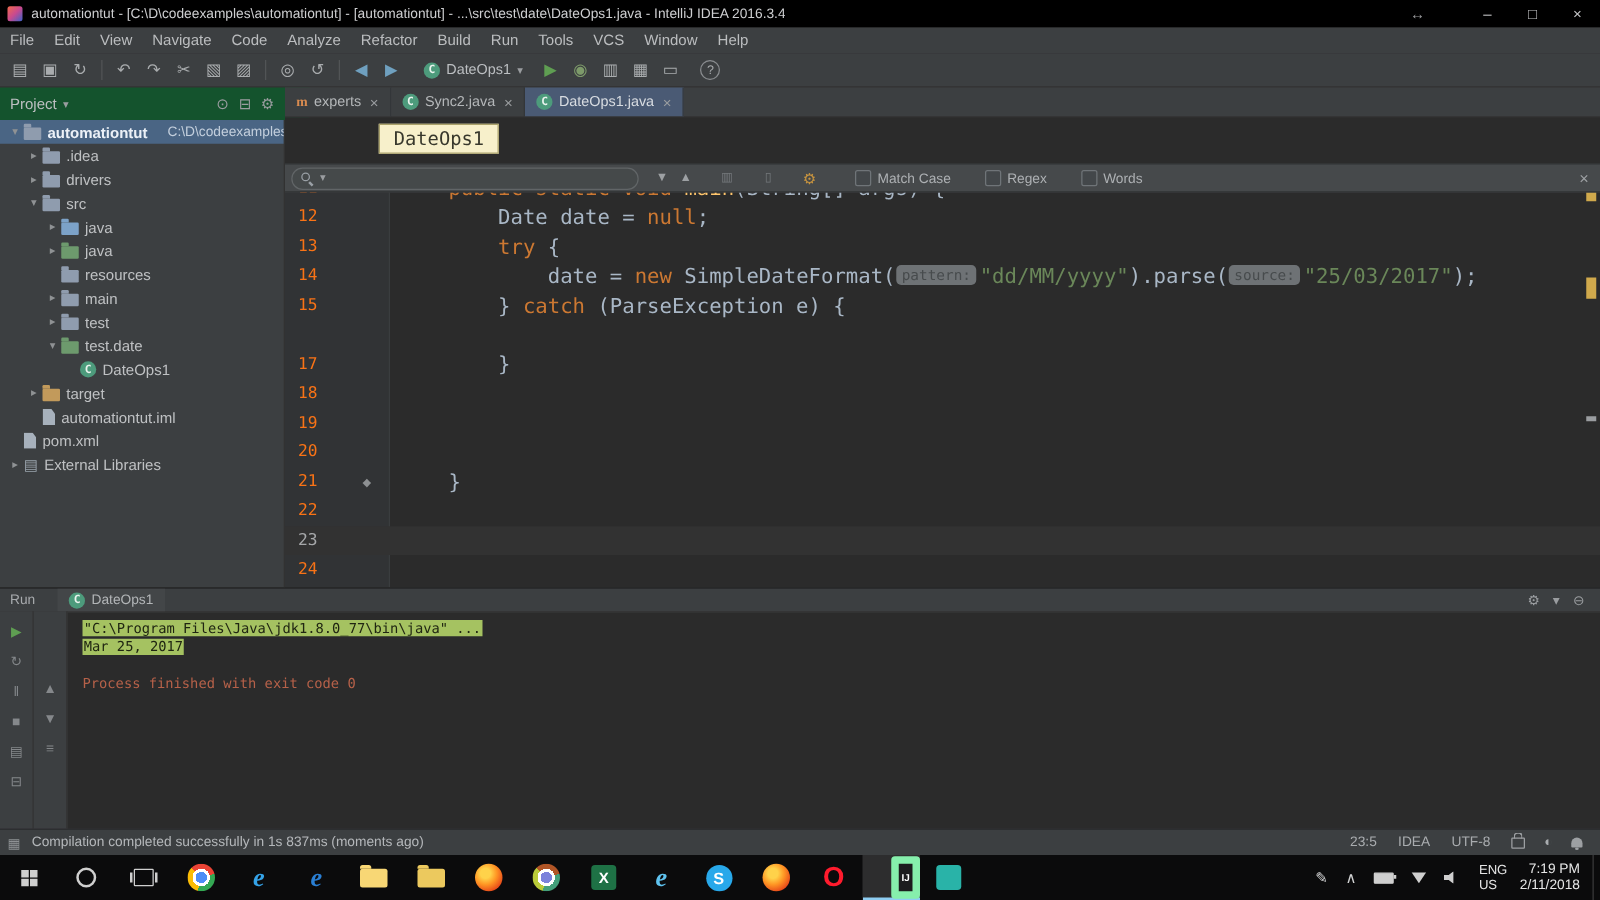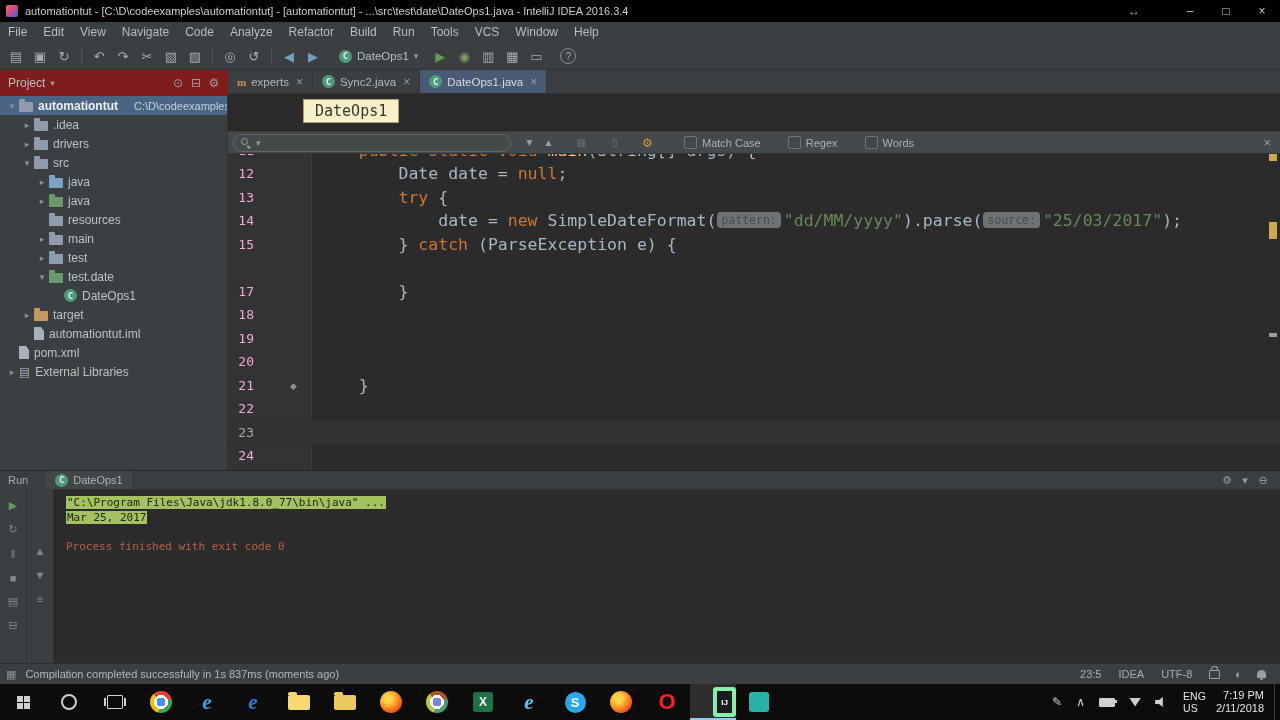--- a/index.html
+++ b/index.html
@@ -23,21 +23,21 @@
   .ic{display:inline-flex;align-items:center;justify-content:center;font-size:13px;color:#a9acae;}
   #toolbar .ic{width:24px;height:20px;}
   .sep{width:1px;height:16px;background:#515456;margin:0 5px;flex:none;}
   #toolbar .ic-back,#toolbar .ic-forward{color:#6fa0bf;}
   #toolbar .ic-run{color:#5f9e52;}
   #toolbar .ic-debug{color:#7d9a6a;}
   #toolbar .ic-help{border:1px solid #8a8d90;border-radius:50%;width:14px;height:14px;font-size:10px;margin-left:12px;}
   #runcombo{display:flex;align-items:center;margin:0 10px 0 14px;color:#bcbfc2;font-size:11.5px;gap:5px;}
   .combo-caret{font-size:9px;color:#9a9da0;}
   
-  #project-header{position:absolute;left:0;top:70px;width:248px;height:26px;background:#7f1d1d;
+  #project-header{position:absolute;left:0;top:70px;width:248px;height:26px;background:#14532d;
                   border-right:1px solid #323232;display:flex;align-items:center;font-size:12px;color:#bcbfc1;box-sizing:border-box;}
   #project-header .ptitle{margin-left:8px;}
   #project-header .combo-caret{margin-left:5px;}
   #phicons{margin-left:auto;margin-right:6px;display:flex;}
   #phicons .ic{width:18px;height:18px;font-size:12px;color:#9a9da0;}
   #project-tree{position:absolute;left:0;top:96px;width:228px;height:374px;background:#3c3f41;
                 border-right:1px solid #323232;overflow:hidden;font-size:12px;color:#bfc1c3;box-sizing:border-box;}
   .trow{height:19px;display:flex;align-items:center;white-space:nowrap;}
   .trow.sel{background:#4a6584;color:#ecf1f7;}
   .trow.sel .thint{color:#c3cfdd;}
@@ -81,21 +81,21 @@
   #fnav .ic{width:19px;height:16px;font-size:10px;color:#9da0a3;}
   #fnav .ic-selection,#fnav .ic-filter{color:#74787b;margin-left:14px;}
   #fnav .ic-gear{color:#c9953f;margin-left:14px;font-size:12px;}
   .fopt{display:flex;align-items:center;margin-left:27px;}
   .fbox{width:11px;height:11px;background:#43474a;border:1px solid #6f7478;border-radius:2px;margin-right:5px;flex:none;}
   .fclose{margin-left:auto;margin-right:9px;color:#9da0a3;font-size:13px;}
   #code-vp{position:absolute;left:0;top:37px;right:0;bottom:0;overflow:hidden;}
   #gutter{position:absolute;left:0;top:0;width:84px;height:100%;background:#313335;border-right:1px solid #3a3d3f;box-sizing:border-box;}
   .crow{position:absolute;left:0;right:0;height:23.5px;}
   .crow.cur{background:#323232;}
-  .ln{position:absolute;left:0;top:0;width:26px;text-align:right;font:13px/23.5px "DejaVu Sans Mono",monospace;color:#f9a8d4;}
+  .ln{position:absolute;left:0;top:0;width:26px;text-align:right;font:13px/23.5px "DejaVu Sans Mono",monospace;color:#f97316;}
   .cur .ln{color:#a6a8aa;}
   .codeline{position:absolute;left:91px;top:0;white-space:pre;font:16.5px/23.5px "DejaVu Sans Mono",monospace;color:#a9b7c6;}
   .tk-k{color:#cc7832;}
   .tk-s{color:#6a8759;}
   .tk-f{color:#9876aa;font-style:italic;}
   .tk-m{color:#ffc66d;}
   .hintbox{display:inline-block;background:#6e7275;color:#474b4d;border-radius:4px;
            font:11.5px/14px "DejaVu Sans Mono",monospace;padding:1px 4px;margin:0 3px 0 1px;vertical-align:2px;}
   .gmark{position:absolute;left:62px;top:7px;color:#8d9092;font-size:9px;}
   .smark{position:absolute;right:3px;width:8px;background:#d0a94c;z-index:4;}
@@ -153,21 +153,21 @@
   .a-folder::before{content:'';position:absolute;top:-3px;left:0;width:9px;height:3px;background:#f8d775;border-radius:2px 2px 0 0;}
   .a-folder2{background:#ecc95e;}
   .a-folder2::before{background:#ecc95e;}
   .a-ffx{width:22px;height:22px;border-radius:50%;
          background:radial-gradient(circle at 38% 35%,#ffd24a 0 4px,#ff9624 9px,#e33d18 16px);}
   .a-excel{width:20px;height:20px;background:#1e7145;color:#fff;border-radius:3px;
            font:bold 12px "Liberation Sans",sans-serif;display:flex;align-items:center;justify-content:center;}
   .a-skype{width:21px;height:21px;background:#28a8ea;color:#fff;border-radius:50%;
            font:bold 13px "Liberation Sans",sans-serif;display:flex;align-items:center;justify-content:center;}
   .a-opera{font:bold 22px "Liberation Sans",sans-serif;color:#ff1b2d;}
-  .a-ij{width:22px;height:22px;background:#1c1c1e;border:4px solid #86efac;border-radius:3px;color:#fff;
+  .a-ij{width:22px;height:22px;background:#1c1c1e;border:6px solid #86efac;border-radius:3px;color:#fff;
         font:bold 8px "Liberation Sans",sans-serif;display:flex;align-items:center;justify-content:center;margin-left:23px;}
   .a-store{width:20px;height:20px;background:#29b3a8;border-radius:3px;}
   #tray{margin-left:auto;display:flex;align-items:center;}
   .trayic{margin:0 7px;color:#d2d3d4;font-size:12px;display:inline-flex;align-items:center;}
   .shape-battery{width:14px;height:7px;border:1px solid #cfcfcf;border-radius:1px;position:relative;background:#cfcfcf;}
   .shape-battery::after{content:'';position:absolute;right:-3px;top:1px;width:2px;height:3px;background:#cfcfcf;}
   .shape-wifi{width:12px;height:9px;background:#cfcfcf;clip-path:polygon(50% 100%,0 0,100% 0);}
   .shape-speaker{width:11px;height:10px;background:#cfcfcf;clip-path:polygon(0 30%,35% 30%,70% 0,70% 100%,35% 70%,0 70%);}
   #langblk{font-size:10.5px;line-height:12px;margin:0 10px;text-align:left;}
   #clockblk{font-size:11px;line-height:13px;margin-right:10px;text-align:right;}

